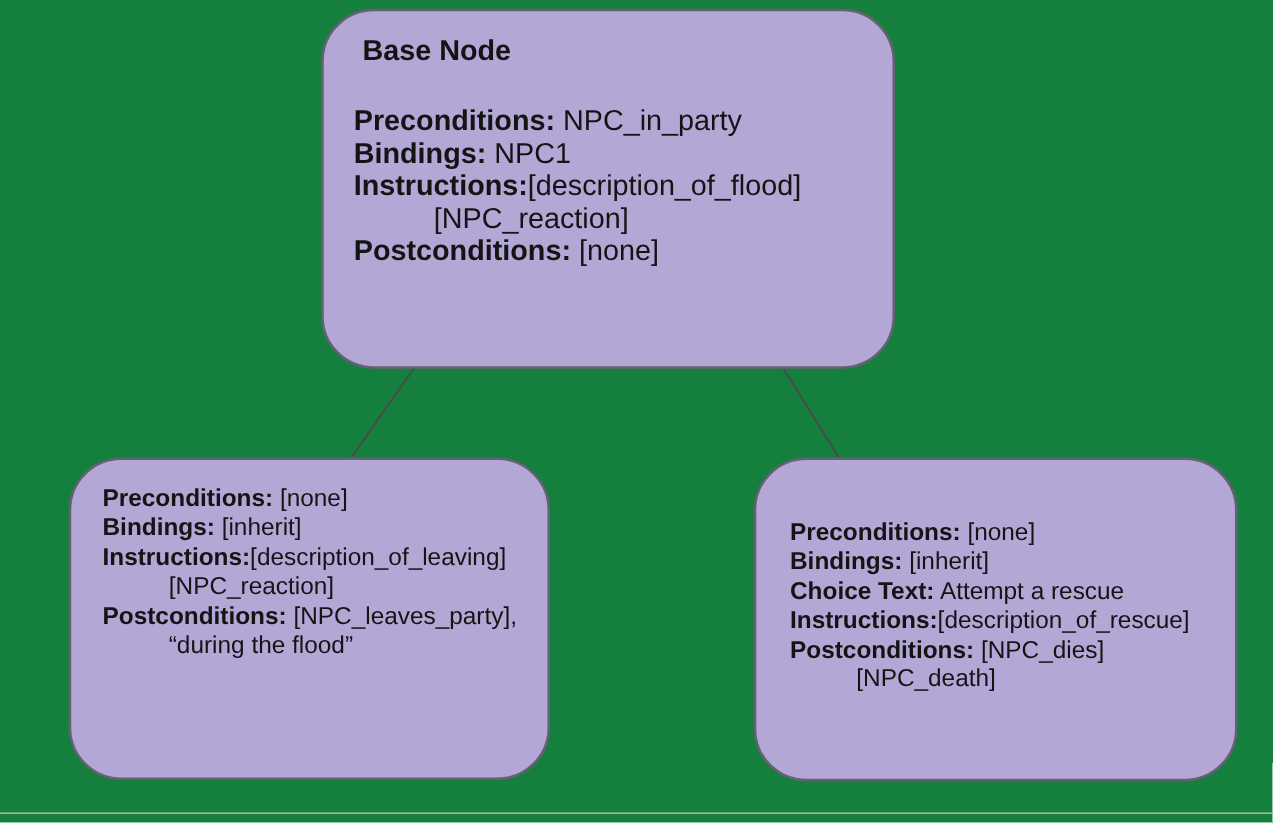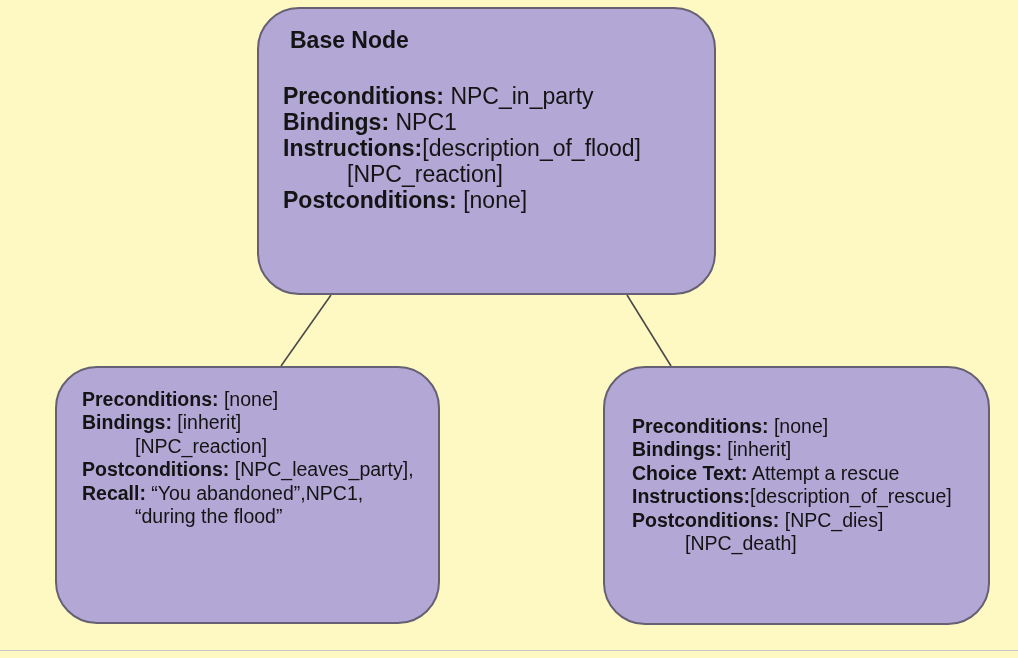--- a/index.html
+++ b/index.html
@@ -5,21 +5,21 @@
   html, body {
     margin: 0;
     padding: 0;
     background: #ffffff;
     font-family: "Liberation Sans", sans-serif;
   }
   .canvas {
     position: relative;
     width: 1018px;
     height: 658px;
-    background: #fef9c3;
+    background: #15803d;
     overflow: hidden;
   }
   .connector-layer {
     position: absolute;
     left: 0;
     top: 0;
     width: 1018px;
     height: 658px;
     z-index: 1;
   }
@@ -113,28 +113,28 @@
     </div>
   </div>
 
   <div class="node node-leave">
     <div class="line">
       <span class="lbl">Preconditions:</span><span> [none]</span>
     </div>
     <div class="line">
       <span class="lbl">Bindings:</span><span> [inherit]</span>
     </div>
+    <div class="line">
+      <span class="lbl">Instructions:</span><span>[description_of_leaving]</span>
+    </div>
     <div class="line indent">
       <span class="lbl"></span><span>[NPC_reaction]</span>
     </div>
     <div class="line">
       <span class="lbl">Postconditions:</span><span> [NPC_leaves_party],</span>
-    </div>
-    <div class="line">
-      <span class="lbl">Recall:</span><span> “You abandoned”,NPC1,</span>
     </div>
     <div class="line indent">
       <span class="lbl"></span><span>“during the flood”</span>
     </div>
   </div>
 
   <div class="node node-rescue">
     <div class="line">
       <span class="lbl">Preconditions:</span><span> [none]</span>
     </div>

